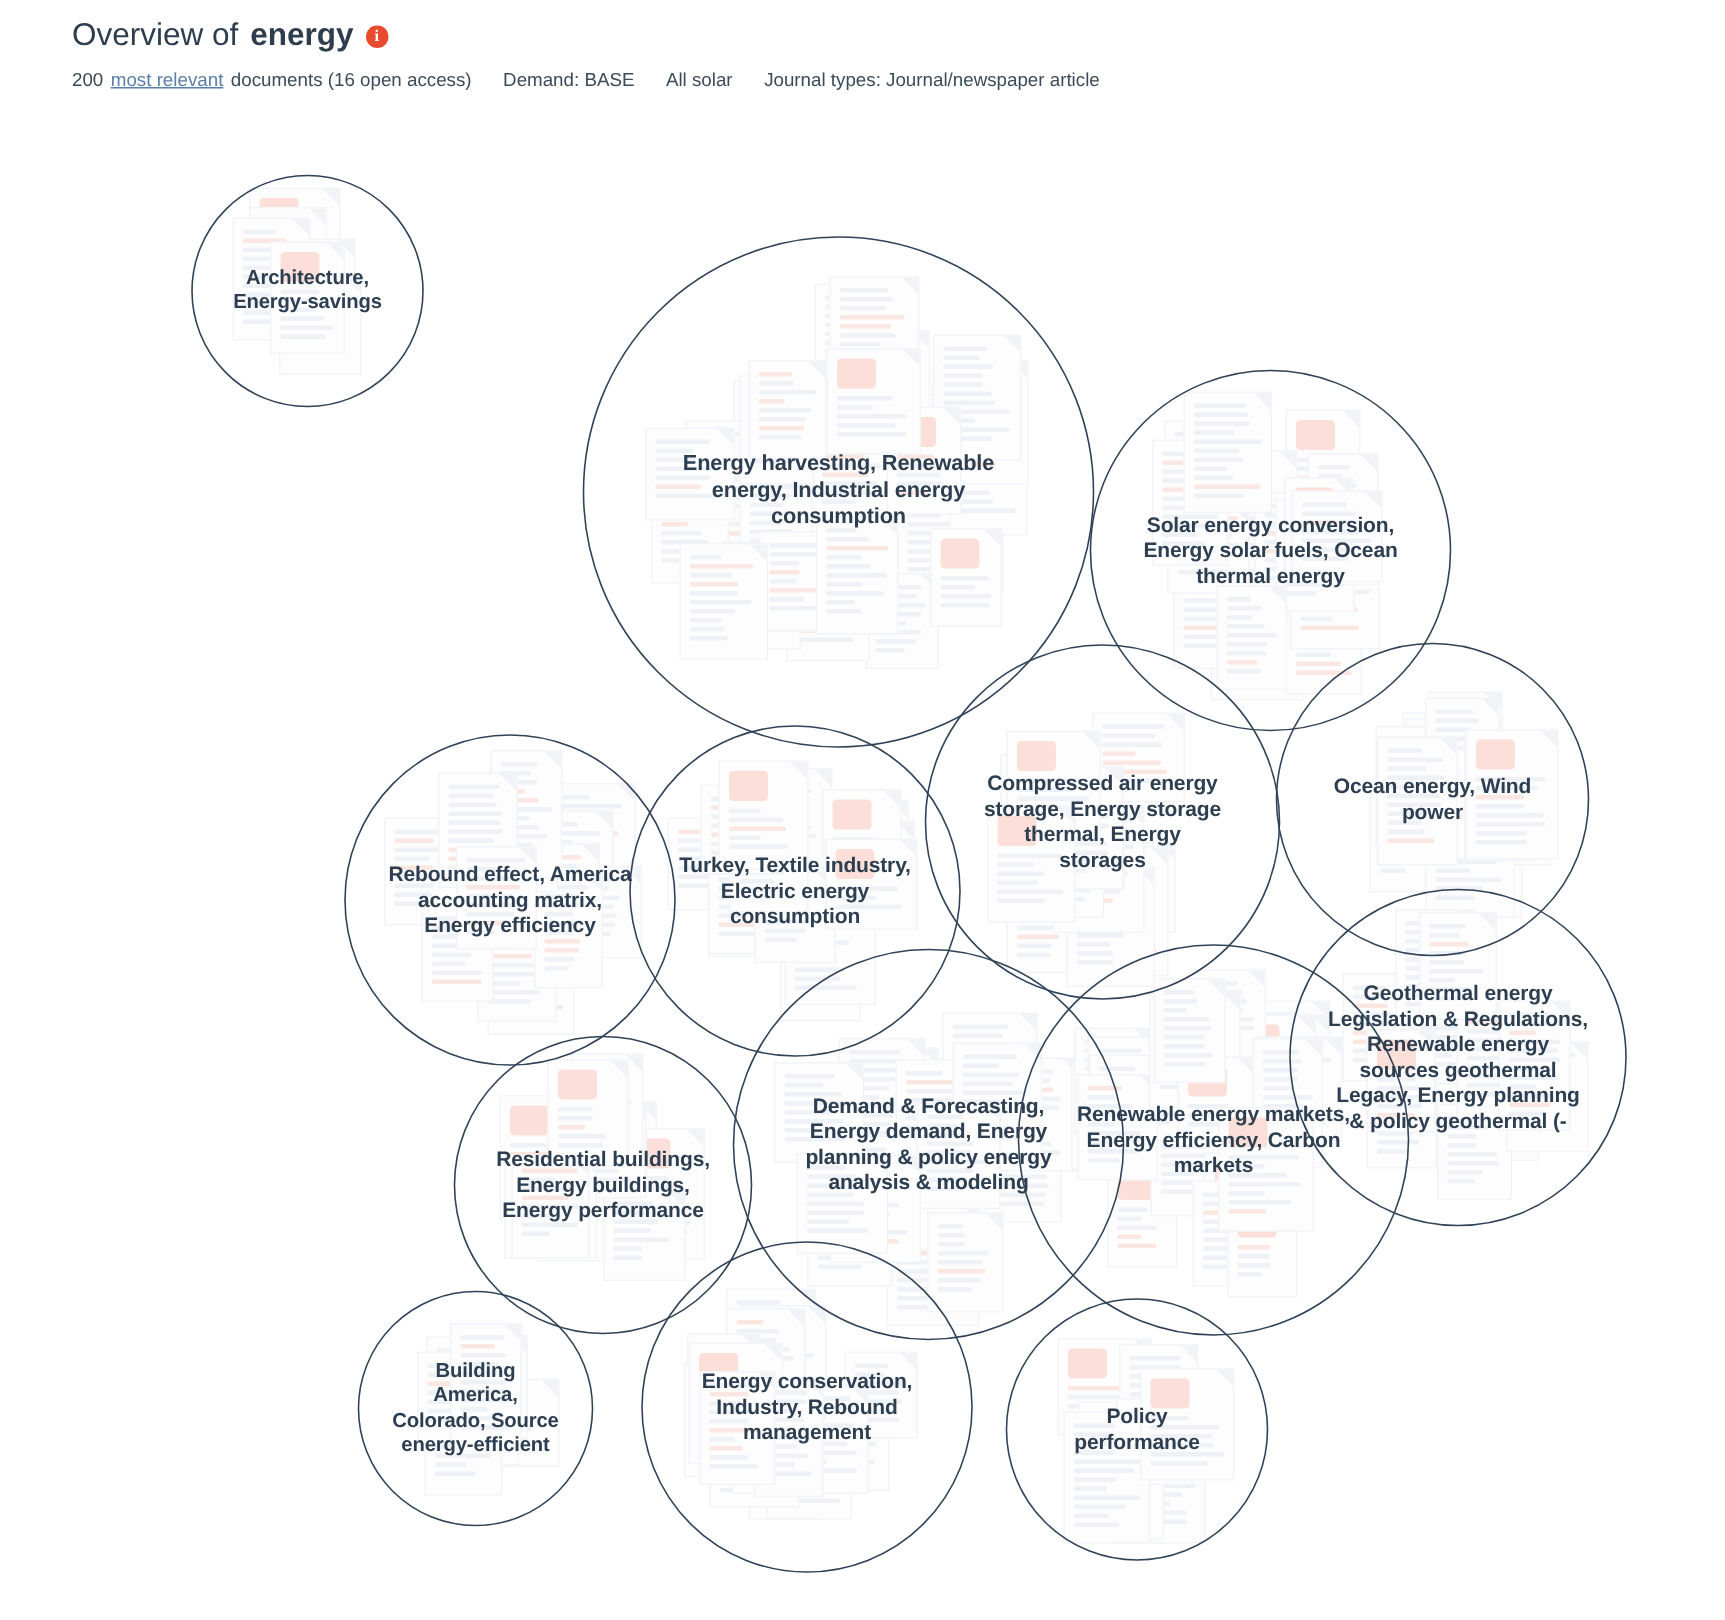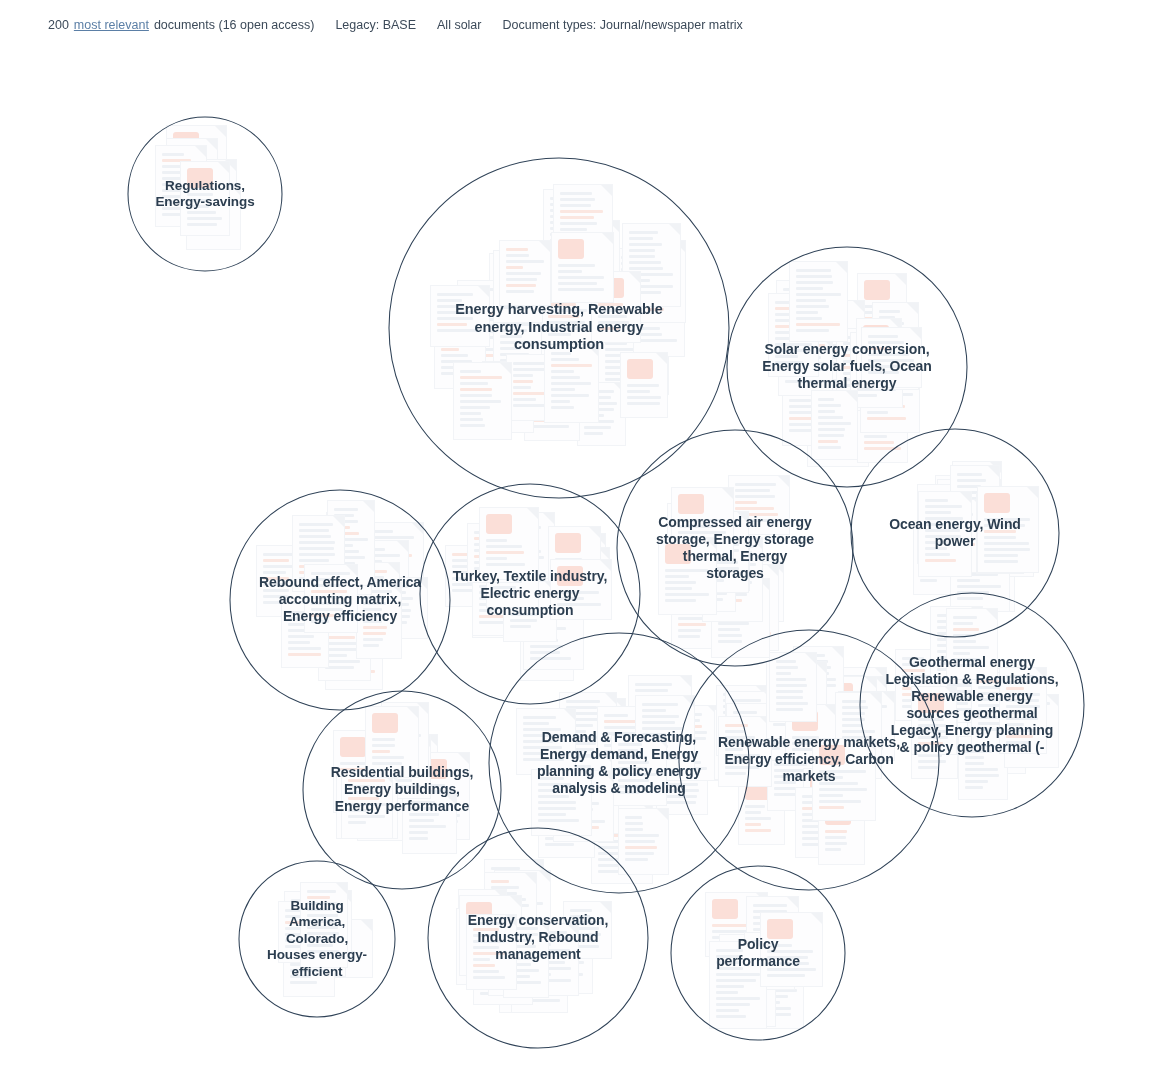--- a/index.html
+++ b/index.html
@@ -138,30 +138,35 @@
     transform: translate(-50%, -50%);
     cursor: pointer;
     z-index: 5;
   }
   .bubble-label.faded { color: #c8cfd8; z-index: 4; }
 </style>
 </head>
 <body>
 
 <div id="header">
+  <div id="title-line">
+    <span class="plain">Overview of</span>
+    <span class="term">energy</span>
+    <span class="info-icon">i</span>
+  </div>
   <div id="meta-line">
     <span class="seg">200</span>
     <a href="#">most relevant</a>
     <span class="seg" style="margin-left:5px">documents (16 open access)</span>
     <span class="gap"></span>
-    <span class="seg">Legacy: BASE</span>
+    <span class="seg">Demand: BASE</span>
     <span class="gap"></span>
     <span class="seg">All solar</span>
     <span class="gap"></span>
-    <span class="seg">Document types: Journal/newspaper matrix</span>
+    <span class="seg">Journal types: Journal/newspaper article</span>
   </div>
 </div>
 
 <div id="canvas">
   <div id="docs-layer">
       <div class="doc-card" style="left: 165.552px; top: 125.114px; width: 61px; height: 85px;">
         <div class="fold"></div>
         <div class="thumb"></div>
         <div class="ln" style="top: 31px; width: 39px;"></div>
         <div class="ln" style="top: 37px; width: 31px;"></div>
@@ -2659,29 +2664,29 @@
       <circle cx="530" cy="594" r="110" class="bubble-circle"></circle>
       <circle cx="972" cy="705" r="112" class="bubble-circle"></circle>
       <circle cx="402" cy="790" r="99" class="bubble-circle"></circle>
       <circle cx="619" cy="763" r="130" class="bubble-circle"></circle>
       <circle cx="809" cy="760" r="130" class="bubble-circle"></circle>
       <circle cx="317" cy="939" r="78" class="bubble-circle"></circle>
       <circle cx="538" cy="938" r="110" class="bubble-circle"></circle>
       <circle cx="758" cy="953" r="87" class="bubble-circle"></circle>
     </svg>
   <div id="labels-layer">
-      <div class="bubble-label" style="left: 205px; top: 194px; width: 110px; font-size: 13.5px;">Regulations, Energy-savings</div>
+      <div class="bubble-label" style="left: 205px; top: 194px; width: 110px; font-size: 13.5px;">Architecture, Energy-savings</div>
       <div class="bubble-label" style="left: 559px; top: 328px; width: 252px; font-size: 14.5px;">Energy harvesting, Renewable energy, Industrial energy consumption</div>
       <div class="bubble-label" style="left: 847px; top: 367px; width: 180px; font-size: 14px;">Solar energy conversion, Energy solar fuels, Ocean thermal energy</div>
       <div class="bubble-label" style="left: 735px; top: 548px; width: 162px; font-size: 14px;">Compressed air energy storage, Energy storage thermal, Energy storages</div>
       <div class="bubble-label" style="left: 955px; top: 533px; width: 140px; font-size: 14px;">Ocean energy, Wind power</div>
       <div class="bubble-label" style="left: 340px; top: 600px; width: 164px; font-size: 14px;">Rebound effect, America accounting matrix, Energy efficiency</div>
       <div class="bubble-label" style="left: 530px; top: 594px; width: 158px; font-size: 14px;">Turkey, Textile industry, Electric energy consumption</div>
       <div class="bubble-label" style="left: 972px; top: 705px; width: 175px; font-size: 14px;">Geothermal energy Legislation &amp; Regulations, Renewable energy sources geothermal Legacy, Energy planning &amp; policy geothermal (-</div>
       <div class="bubble-label" style="left: 402px; top: 790px; width: 158px; font-size: 14px;">Residential buildings, Energy buildings, Energy performance</div>
       <div class="bubble-label" style="left: 619px; top: 763px; width: 165px; font-size: 14px;">Demand &amp; Forecasting, Energy demand, Energy planning &amp; policy energy analysis &amp; modeling</div>
       <div class="bubble-label faded" style="left: 619px; top: 763px; width: 165px; font-size: 14px;">Demand &amp; Forecasting, Energy demand, Energy planning &amp; policy energy analysis &amp; modeling</div>
       <div class="bubble-label" style="left: 809px; top: 760px; width: 196px; font-size: 14px;">Renewable energy markets, Energy efficiency, Carbon markets</div>
-      <div class="bubble-label" style="left: 317px; top: 939px; width: 112px; font-size: 13.5px;">Building America, Colorado, Houses energy-efficient</div>
+      <div class="bubble-label" style="left: 317px; top: 939px; width: 112px; font-size: 13.5px;">Building America, Colorado, Source energy-efficient</div>
       <div class="bubble-label" style="left: 538px; top: 938px; width: 152px; font-size: 14px;">Energy conservation, Industry, Rebound management</div>
       <div class="bubble-label" style="left: 758px; top: 953px; width: 120px; font-size: 14px;">Policy performance</div>
     </div>
 </div>
 
 </body></html>

